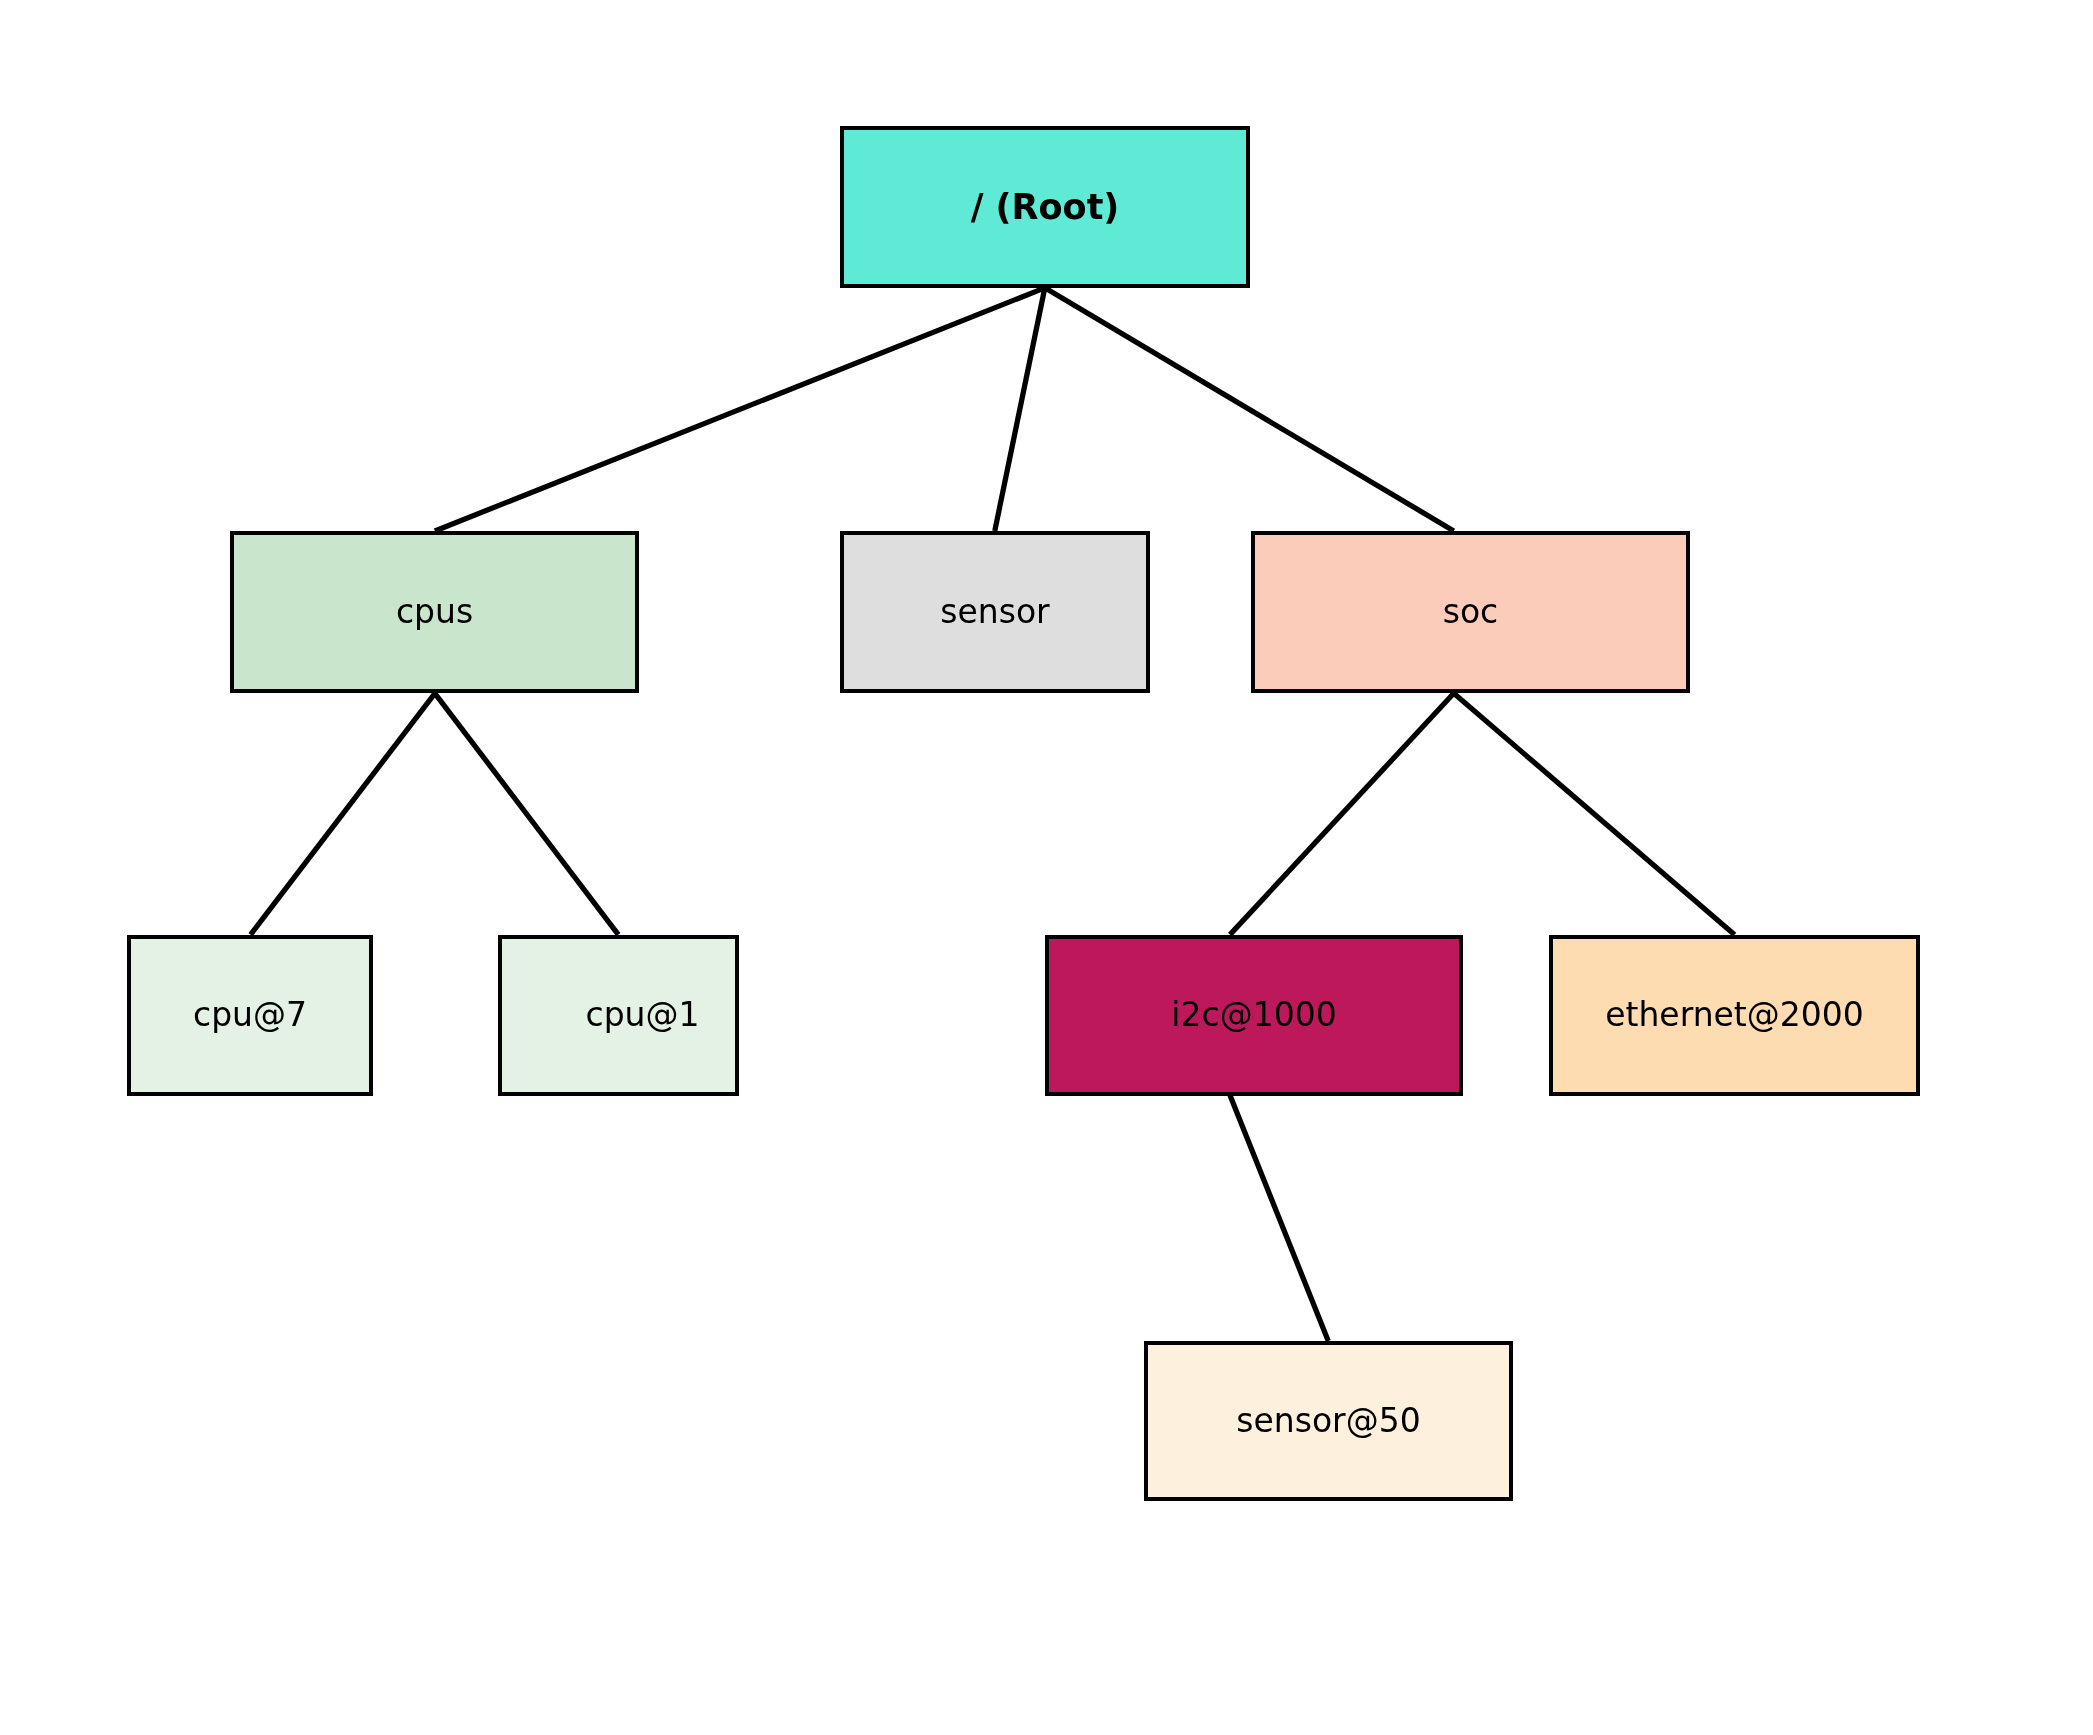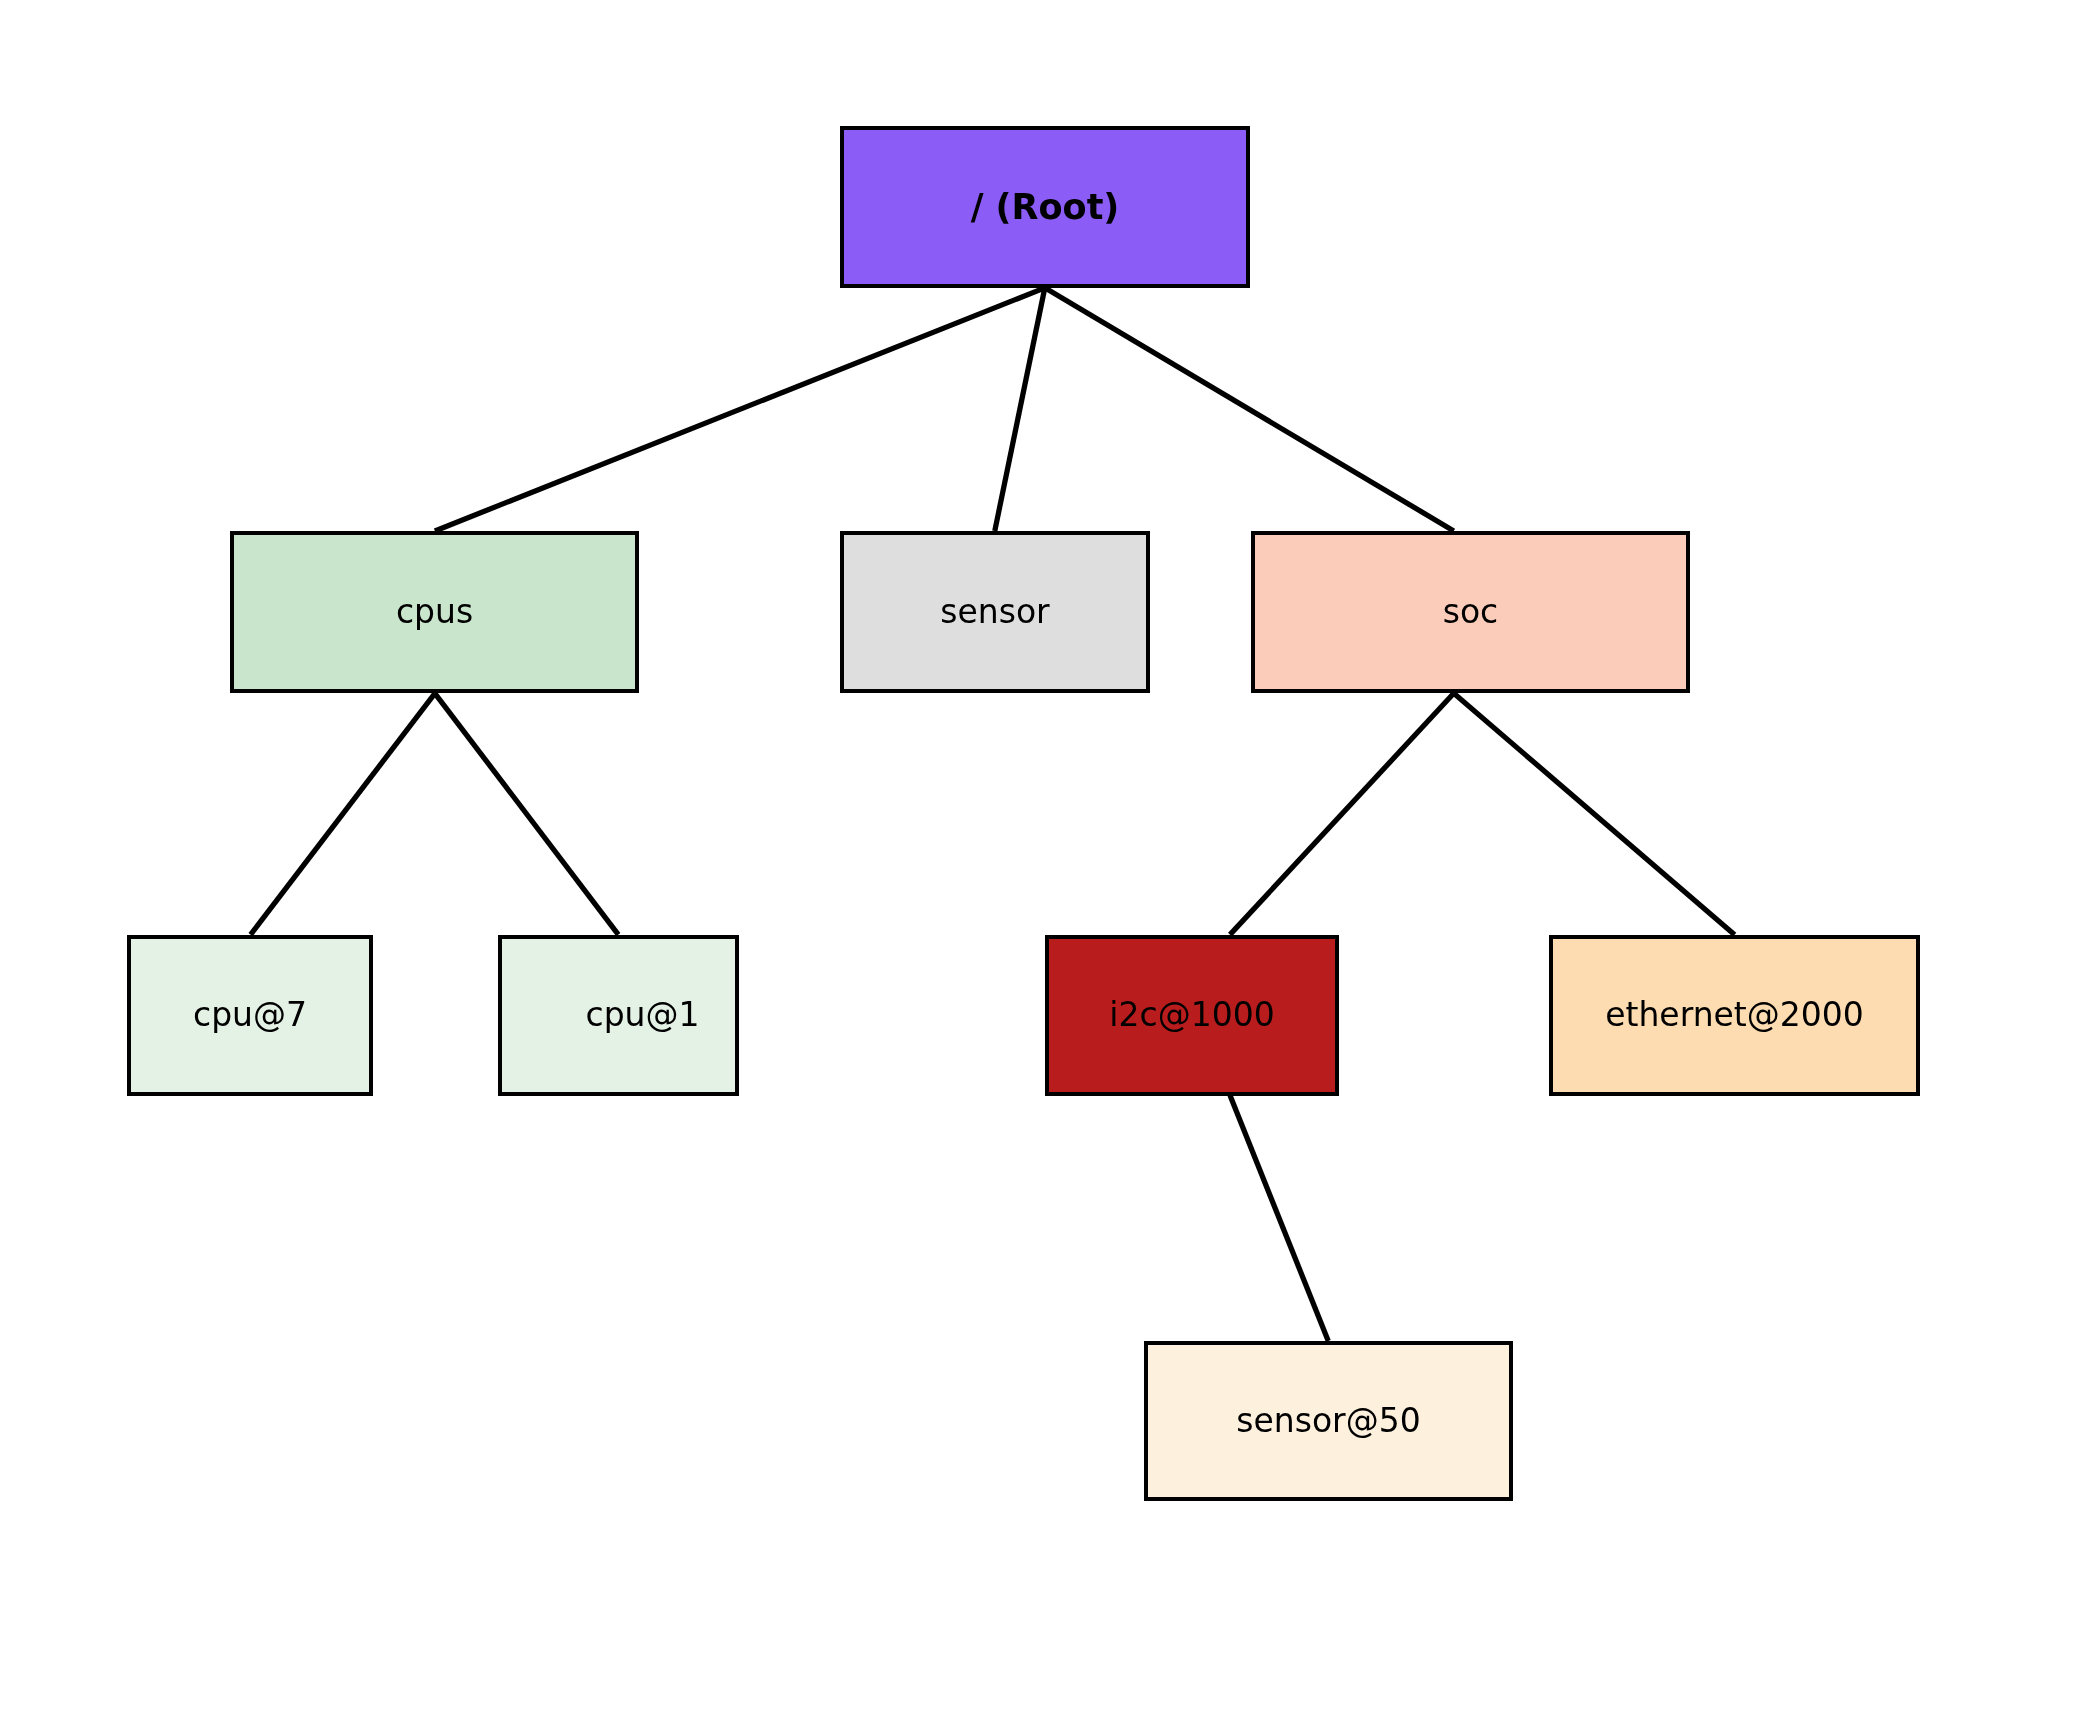--- a/index.html
+++ b/index.html
@@ -70,39 +70,39 @@
       <line x1="1190" y1="328" x2="1133" y2="605" stroke="#000000" stroke-width="6" stroke-linecap="butt"></line>
       <line x1="1190" y1="328" x2="1656" y2="605" stroke="#000000" stroke-width="6" stroke-linecap="butt"></line>
       <line x1="495" y1="790" x2="285" y2="1065" stroke="#000000" stroke-width="6" stroke-linecap="butt"></line>
       <line x1="495" y1="790" x2="704" y2="1065" stroke="#000000" stroke-width="6" stroke-linecap="butt"></line>
       <line x1="1656" y1="790" x2="1401" y2="1065" stroke="#000000" stroke-width="6" stroke-linecap="butt"></line>
       <line x1="1656" y1="790" x2="1976" y2="1065" stroke="#000000" stroke-width="6" stroke-linecap="butt"></line>
       <line x1="1401" y1="1248" x2="1513" y2="1528" stroke="#000000" stroke-width="6" stroke-linecap="butt"></line>
     </svg>
 
   <div id="nodes">
-      <div class="node root-style" style="left: 840px; top: 126px; width: 410px; height: 162px; background: #8b5cf6; border-color: rgb(0, 0, 0);">
+      <div class="node root-style" style="left: 840px; top: 126px; width: 410px; height: 162px; background: #5eead4; border-color: rgb(0, 0, 0);">
         <span class="node-label">/ (Root)</span>
       </div>
       <div class="node" style="left: 230px; top: 531px; width: 409px; height: 162px; background: rgb(201, 229, 203); border-color: rgb(0, 0, 0);">
         <span class="node-label">cpus</span>
       </div>
       <div class="node" style="left: 840px; top: 531px; width: 310px; height: 162px; background: rgb(222, 222, 222); border-color: rgb(0, 0, 0);">
         <span class="node-label">sensor</span>
       </div>
       <div class="node" style="left: 1251px; top: 531px; width: 439px; height: 162px; background: rgb(251, 204, 186); border-color: rgb(0, 0, 0);">
         <span class="node-label">soc</span>
       </div>
       <div class="node" style="left: 127px; top: 935px; width: 246px; height: 161px; background: rgb(228, 242, 230); border-color: rgb(0, 0, 0);">
         <span class="node-label">cpu@7</span>
       </div>
       <div class="node" style="left: 498px; top: 935px; width: 241px; height: 161px; background: rgb(228, 242, 230); border-color: rgb(0, 0, 0); padding-left: 48px;">
         <span class="node-label">cpu@1</span>
       </div>
-      <div class="node" style="left: 1045px; top: 935px; width: 294px; height: 161px; background: #b91c1c; border-color: rgb(0, 0, 0);">
+      <div class="node" style="left: 1045px; top: 935px; width: 418px; height: 161px; background: #be185d; border-color: rgb(0, 0, 0);">
         <span class="node-label">i2c@1000</span>
       </div>
       <div class="node" style="left: 1549px; top: 935px; width: 371px; height: 161px; background: rgb(252, 220, 176); border-color: rgb(0, 0, 0); align-items: center;">
         <span class="node-label">ethernet@2000</span>
       </div>
       <div class="node" style="left: 1144px; top: 1341px; width: 369px; height: 160px; background: rgb(253, 240, 221); border-color: rgb(0, 0, 0);">
         <span class="node-label">sensor@50</span>
       </div>
     </div>
 

